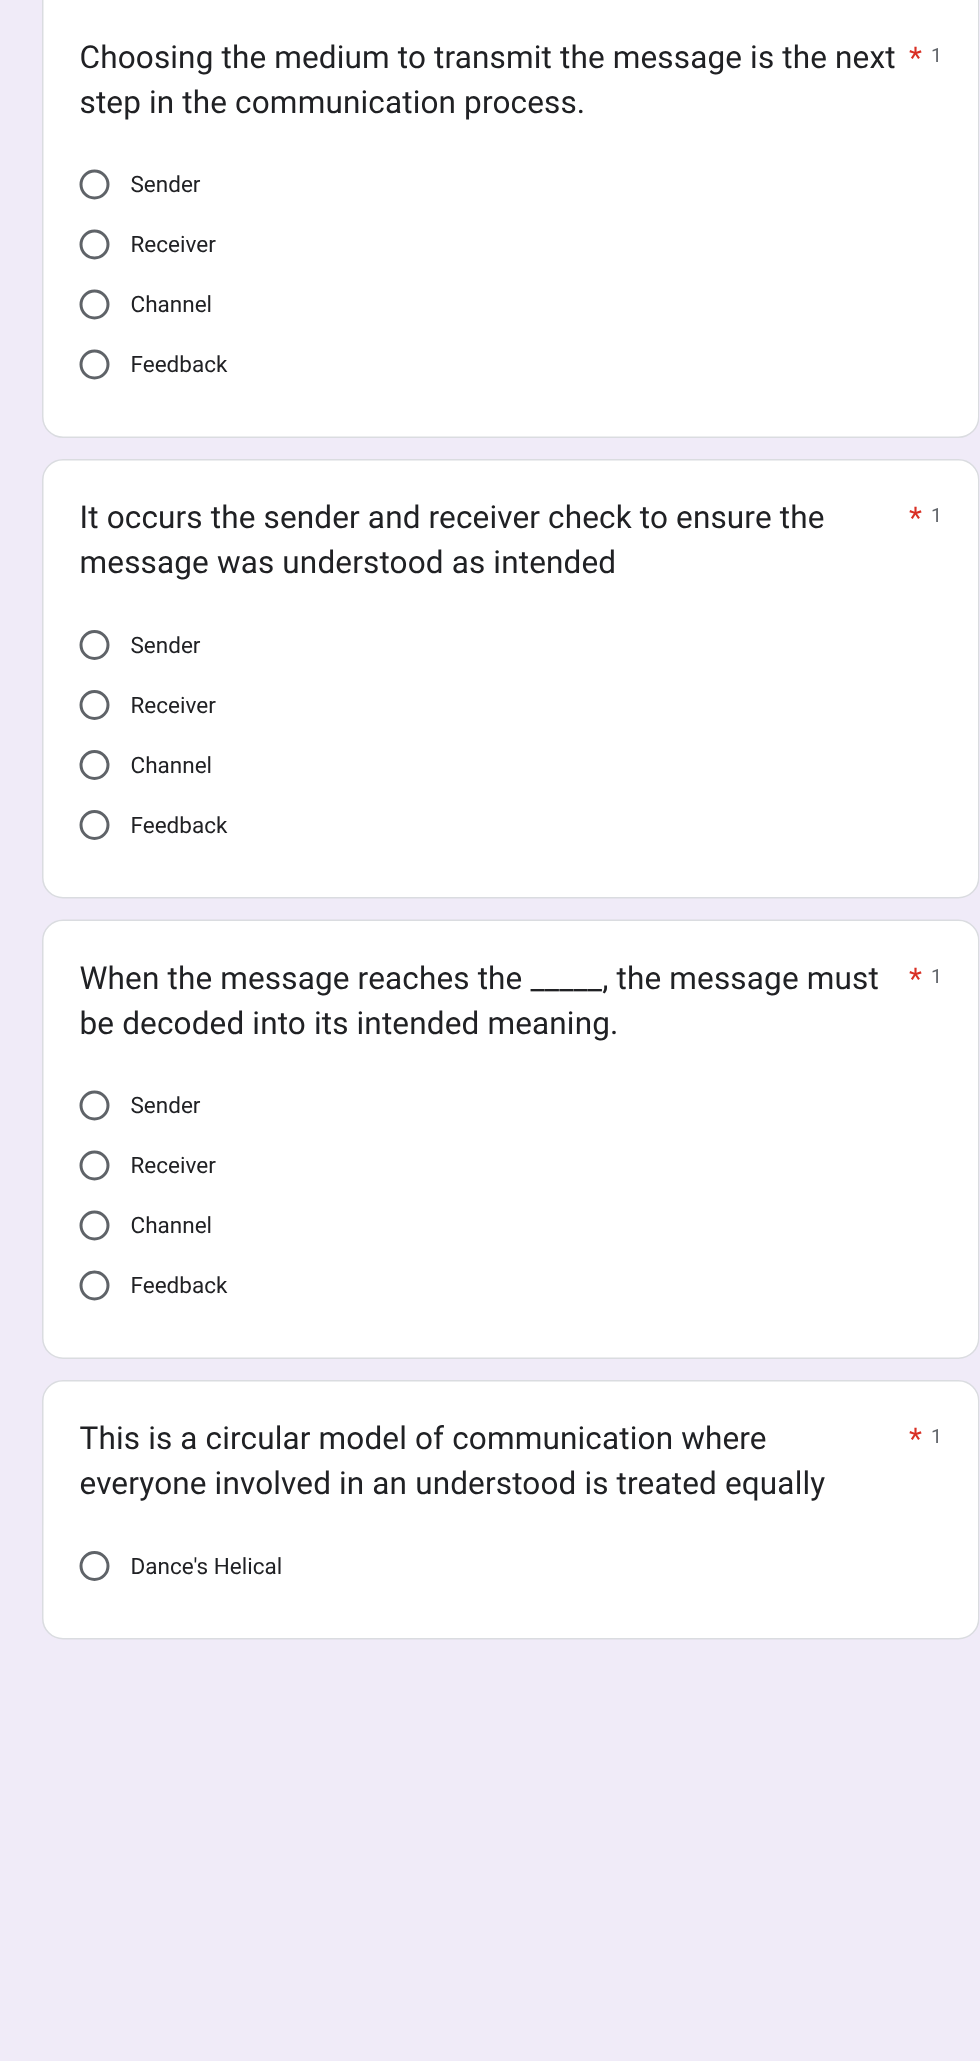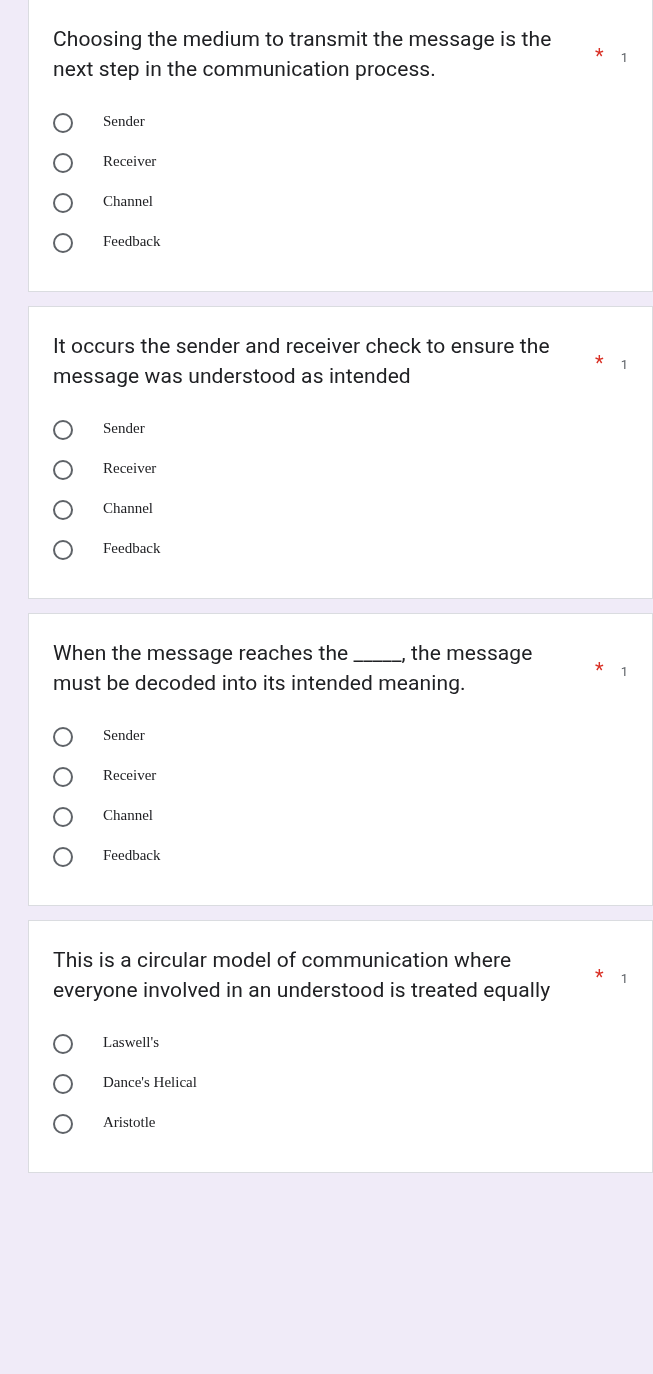--- a/index.html
+++ b/index.html
@@ -4,31 +4,31 @@
 <style>
   * { box-sizing: border-box; margin: 0; padding: 0; }
   body {
     font-family: Roboto, Arial, sans-serif;
     background: #f0ebf8;
     padding: 0;
     width: 653px;
   }
   .card {
     background: #fff;
-    border-radius: 0;
+    border-radius: 14px;
     margin: 0 0 14px 28px;
     padding: 24px 24px 28px 24px;
     border: 1px solid #dadce0;
     position: relative;
   }
   .card:first-child { margin-top: 0; border-top-left-radius: 0; border-top-right-radius: 0; border-top: none;}
   .q-header {
     display: flex;
-    align-items: center;
-    gap: 17px;
+    align-items: flex-start;
+    gap: 6px;
     margin-bottom: 18px;
   }
   .q-text {
     font-size: 21px;
     line-height: 1.45;
     color: #202124;
     letter-spacing: 0.1px;
     flex: 1;
     font-weight: 400;
   }
@@ -38,25 +38,24 @@
     line-height: 1;
     padding-top: 4px;
   }
   .points {
     font-size: 13px;
     color: #5f6368;
     padding-top: 6px;
   }
   .option {
     display: flex;
-    align-items: flex-start;
-    gap: 30px;
+    align-items: center;
+    gap: 14px;
     padding: 10px 0;
     cursor: pointer;
-    font-family: Liberation Serif, serif;
   }
   .radio {
     width: 20px;
     height: 20px;
     border: 2px solid #5f6368;
     border-radius: 50%;
     flex-shrink: 0;
   }
   .opt-label {
     font-size: 15px;
@@ -137,24 +136,16 @@
       </div>
     </div>
     <div class="card">
       <div class="q-header">
         <div class="q-text">This is a circular model of communication where everyone involved in an understood is treated equally</div>
         <div class="req">*</div>
         <div class="points">1</div>
       </div>
       <div class="option">
         <span class="radio"></span>
-        <span class="opt-label">Laswell's</span>
-      </div>
-      <div class="option">
-        <span class="radio"></span>
         <span class="opt-label">Dance's Helical</span>
-      </div>
-      <div class="option">
-        <span class="radio"></span>
-        <span class="opt-label">Aristotle</span>
       </div>
     </div>
   </div>
 
 </body></html>

